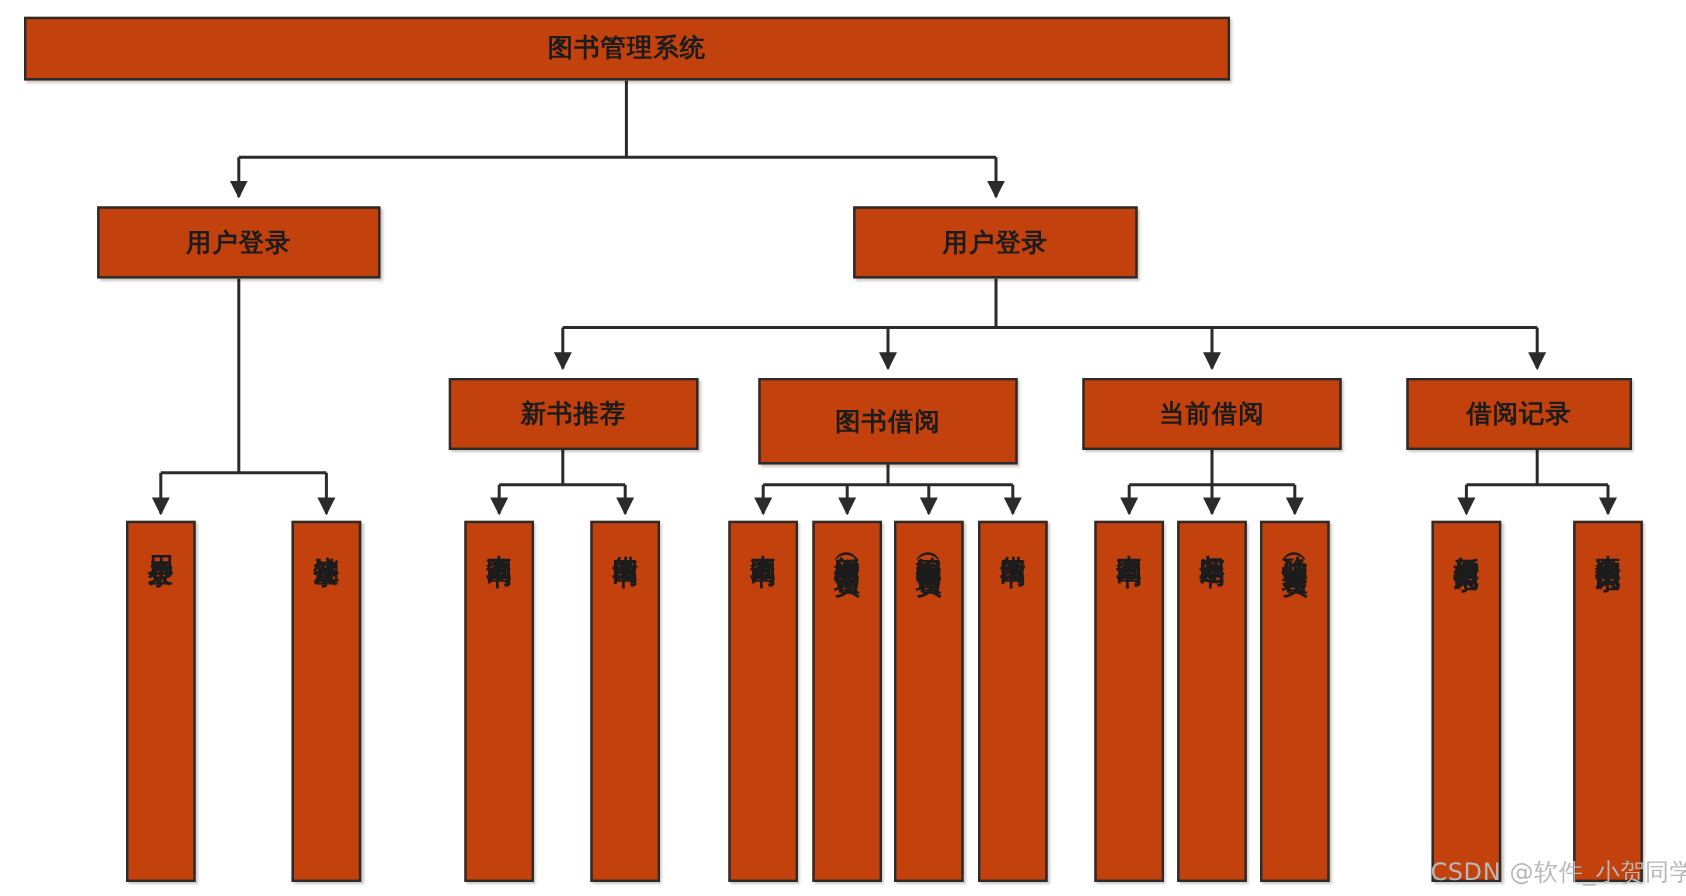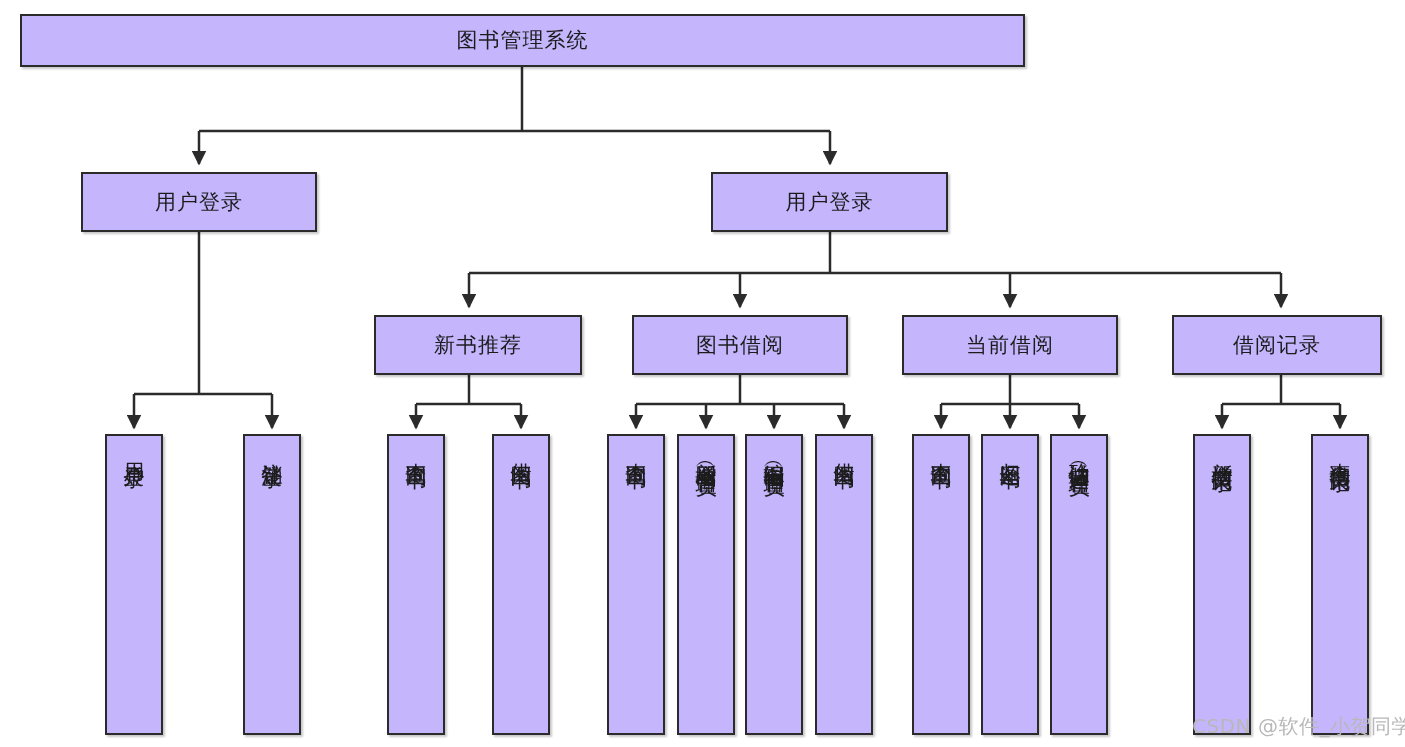--- a/index.html
+++ b/index.html
@@ -21,26 +21,27 @@
   svg.wires {
     position: absolute;
     left: 0;
     top: 0;
     width: 1405px;
     height: 747px;
   }
   .node {
     position: absolute;
     box-sizing: border-box;
-    background: #c4b5fd;
+    background: #c2410c;
     border: 2px solid #2b2b2b;
     display: flex;
     align-items: center;
     justify-content: center;
     box-shadow: 2px 2px 2px rgba(0,0,0,0.22);
+    font-weight: bold;
   }
   .node-label {
     font-size: 21px;
     color: #1c1c1c;
     line-height: 1.15;
     letter-spacing: 1px;
     text-align: center;
     white-space: nowrap;
   }
   .node.vertical {
@@ -128,27 +129,27 @@
   <div class="node" style="left:81px; top:172px; width:236px; height:60px;">
     <span class="node-label">用户登录</span>
   </div>
   <div class="node" style="left:711px; top:172px; width:237px; height:60px;">
     <span class="node-label">用户登录</span>
   </div>
 
   <div class="node" style="left:374px; top:315px; width:208px; height:60px;">
     <span class="node-label">新书推荐</span>
   </div>
-  <div class="node" style="left:632px; top:315px; width:216px; height:60px;">
+  <div class="node" style="left:632px; top:315px; width:216px; height:72px;">
     <span class="node-label">图书借阅</span>
   </div>
   <div class="node" style="left:902px; top:315px; width:216px; height:60px;">
     <span class="node-label">当前借阅</span>
   </div>
-  <div class="node" style="left:1172px; top:315px; width:210px; height:60px;">
+  <div class="node" style="left:1172px; top:315px; width:188px; height:60px;">
     <span class="node-label">借阅记录</span>
   </div>
 
   <div class="node vertical" style="left:105px; top:434px; width:58px; height:301px;">
     <span class="node-label">用户登录</span>
   </div>
   <div class="node vertical" style="left:243px; top:434px; width:58px; height:301px;">
     <span class="node-label">注销登录</span>
   </div>
 

